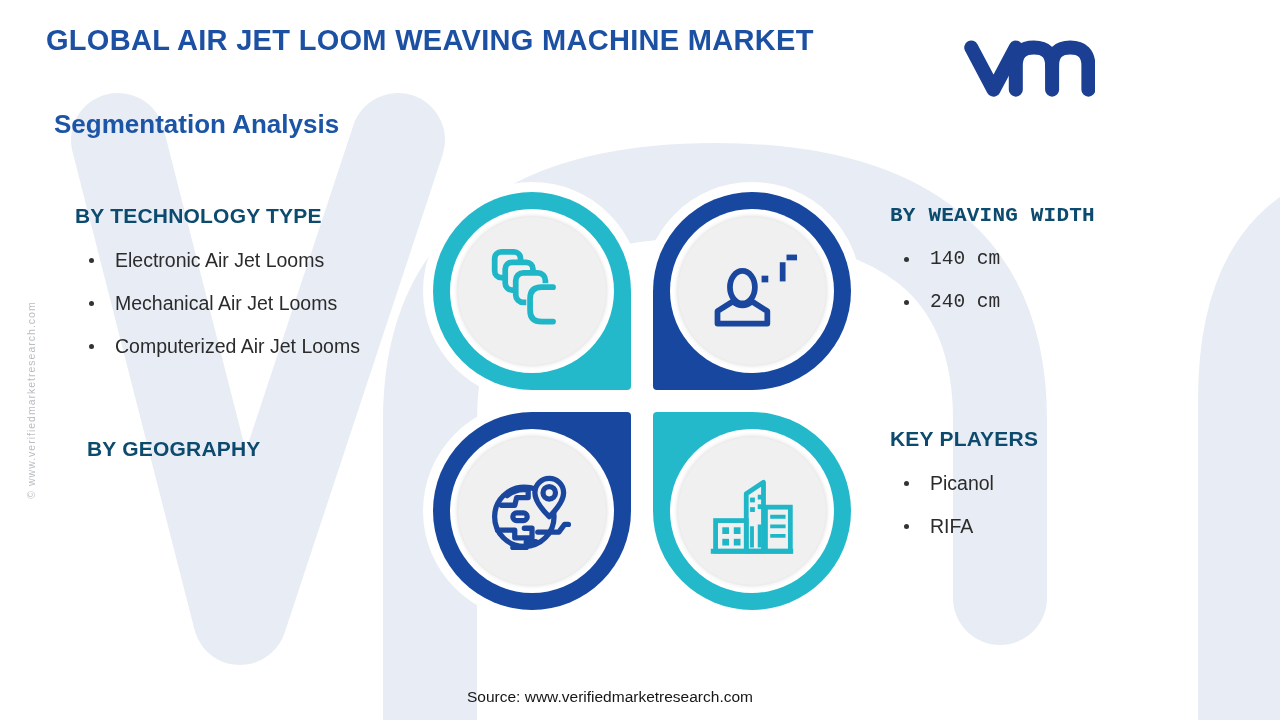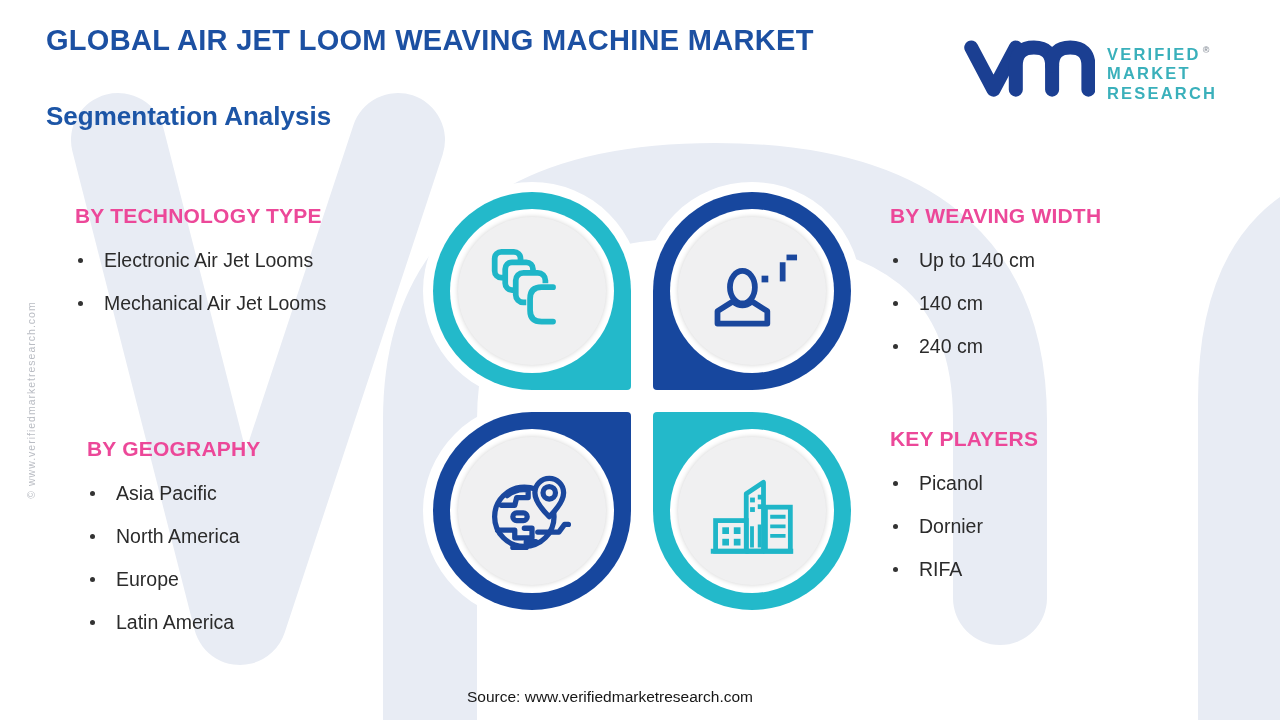--- a/index.html
+++ b/index.html
@@ -3,35 +3,35 @@
 <meta charset="utf-8">
 <style>
   html,body{margin:0;padding:0;background:#fff;}
   .stage{position:relative;width:1280px;height:720px;background:#ffffff;overflow:hidden;
          font-family:"Liberation Sans","DejaVu Sans",sans-serif;}
   .watermark{position:absolute;left:0;top:0;z-index:0;}
   
   .title{position:absolute;left:46px;top:24px;z-index:3;font-size:29px;font-weight:700;
          color:#1c50a2;letter-spacing:0.3px;margin:0;}
   .subtitle{position:absolute;left:46px;top:101px;z-index:3;font-size:26px;font-weight:700;
-         color:#1c55a6;margin:0;}
+         color:#1c55a6;margin:8px;}
   
   .logo{position:absolute;left:963px;top:34px;z-index:3;display:flex;align-items:flex-start;gap:12px;}
   .logo-mono{width:132px;height:70px;}
   .logo-text{font-weight:700;color:#3ab0bb;font-size:16.5px;line-height:19.5px;
              letter-spacing:2.2px;padding-top:7px;white-space:nowrap;}
   .reg{font-size:9px;color:#8d949e;vertical-align:super;letter-spacing:0;margin-left:2px;}
   
   .section{position:absolute;z-index:3;width:380px;}
   .sec-tl{left:75px;top:204px;}
-  .sec-tr{left:890px;top:204px;}
+  .sec-tr{left:890px;top:204px;font-family:Liberation Mono, monospace;}
   .sec-bl{left:87px;top:437px;}
   .sec-br{left:890px;top:427px;}
-  .section h3{margin:0 0 21px 0;font-size:21px;font-weight:700;color:#ec4899;letter-spacing:0.2px;}
-  .section ul{list-style:none;margin:0;padding:0;}
+  .section h3{margin:0 0 21px 0;font-size:21px;font-weight:700;color:#0c4a6e;letter-spacing:0.2px;}
+  .section ul{list-style:none;margin:11px;padding:0;}
   .section li{position:relative;padding-left:29px;font-size:19.5px;color:#2b2b2b;
               line-height:23px;margin-bottom:20px;}
   .section li::before{content:'';position:absolute;left:3px;top:9px;width:5px;height:5px;
               border-radius:50%;background:#333;}
   
   .cluster{position:absolute;left:433px;top:192px;width:418px;height:418px;z-index:2;}
   .badge{position:absolute;width:198px;height:198px;box-shadow:0 0 0 10px #fff;}
   .badge::before{content:'';position:absolute;inset:17px;background:#fff;border-radius:50%;}
   .b-tl{left:0;top:0;background:#23b9ca;border-radius:50% 50% 4px 50%;}
   .b-tr{left:220px;top:0;background:#17479e;border-radius:50% 50% 50% 4px;}
@@ -64,59 +64,47 @@
   <h2 class="subtitle">Segmentation Analysis</h2>
 
   <div class="logo">
     <svg class="logo-mono" viewBox="0 0 160 84" aria-hidden="true">
       <g fill="none" stroke="#1b3f92" stroke-width="17" stroke-linecap="round" stroke-linejoin="round">
         <path d="M10 16 L37 67 L64 16"></path>
         <path d="M64 67 V38 Q64 16 86 16 Q108 16 108 38 V67"></path>
         <path d="M108 38 Q108 16 130 16 Q152 16 152 38 V67"></path>
       </g>
     </svg>
-    <div class="logo-text">
-      <div><span>VERIFIED</span><sup class="reg">®</sup></div>
-      <div>MARKET</div>
-      <div>RESEARCH</div>
-    </div>
   </div>
 
   <div class="section sec-tl">
     <h3>BY TECHNOLOGY TYPE</h3>
     <ul>
       <li>Electronic Air Jet Looms</li>
       <li>Mechanical Air Jet Looms</li>
+      <li>Computerized Air Jet Looms</li>
     </ul>
   </div>
 
   <div class="section sec-tr">
     <h3>BY WEAVING WIDTH</h3>
     <ul>
-      <li>Up to 140 cm</li>
       <li>140 cm</li>
       <li>240 cm</li>
     </ul>
   </div>
 
   <div class="section sec-bl">
     <h3>BY GEOGRAPHY</h3>
-    <ul>
-      <li>Asia Pacific</li>
-      <li>North America</li>
-      <li>Europe</li>
-      <li>Latin America</li>
-    </ul>
   </div>
 
   <div class="section sec-br">
     <h3>KEY PLAYERS</h3>
     <ul>
       <li>Picanol</li>
-      <li>Dornier</li>
       <li>RIFA</li>
     </ul>
   </div>
 
   <div class="cluster">
 
     <div class="badge b-tl">
       <div class="inner">
         <svg width="88" height="88" viewBox="0 0 92 92" aria-hidden="true">
           <g fill="#f0f0f1" stroke="#1fb6c8" stroke-width="6">

